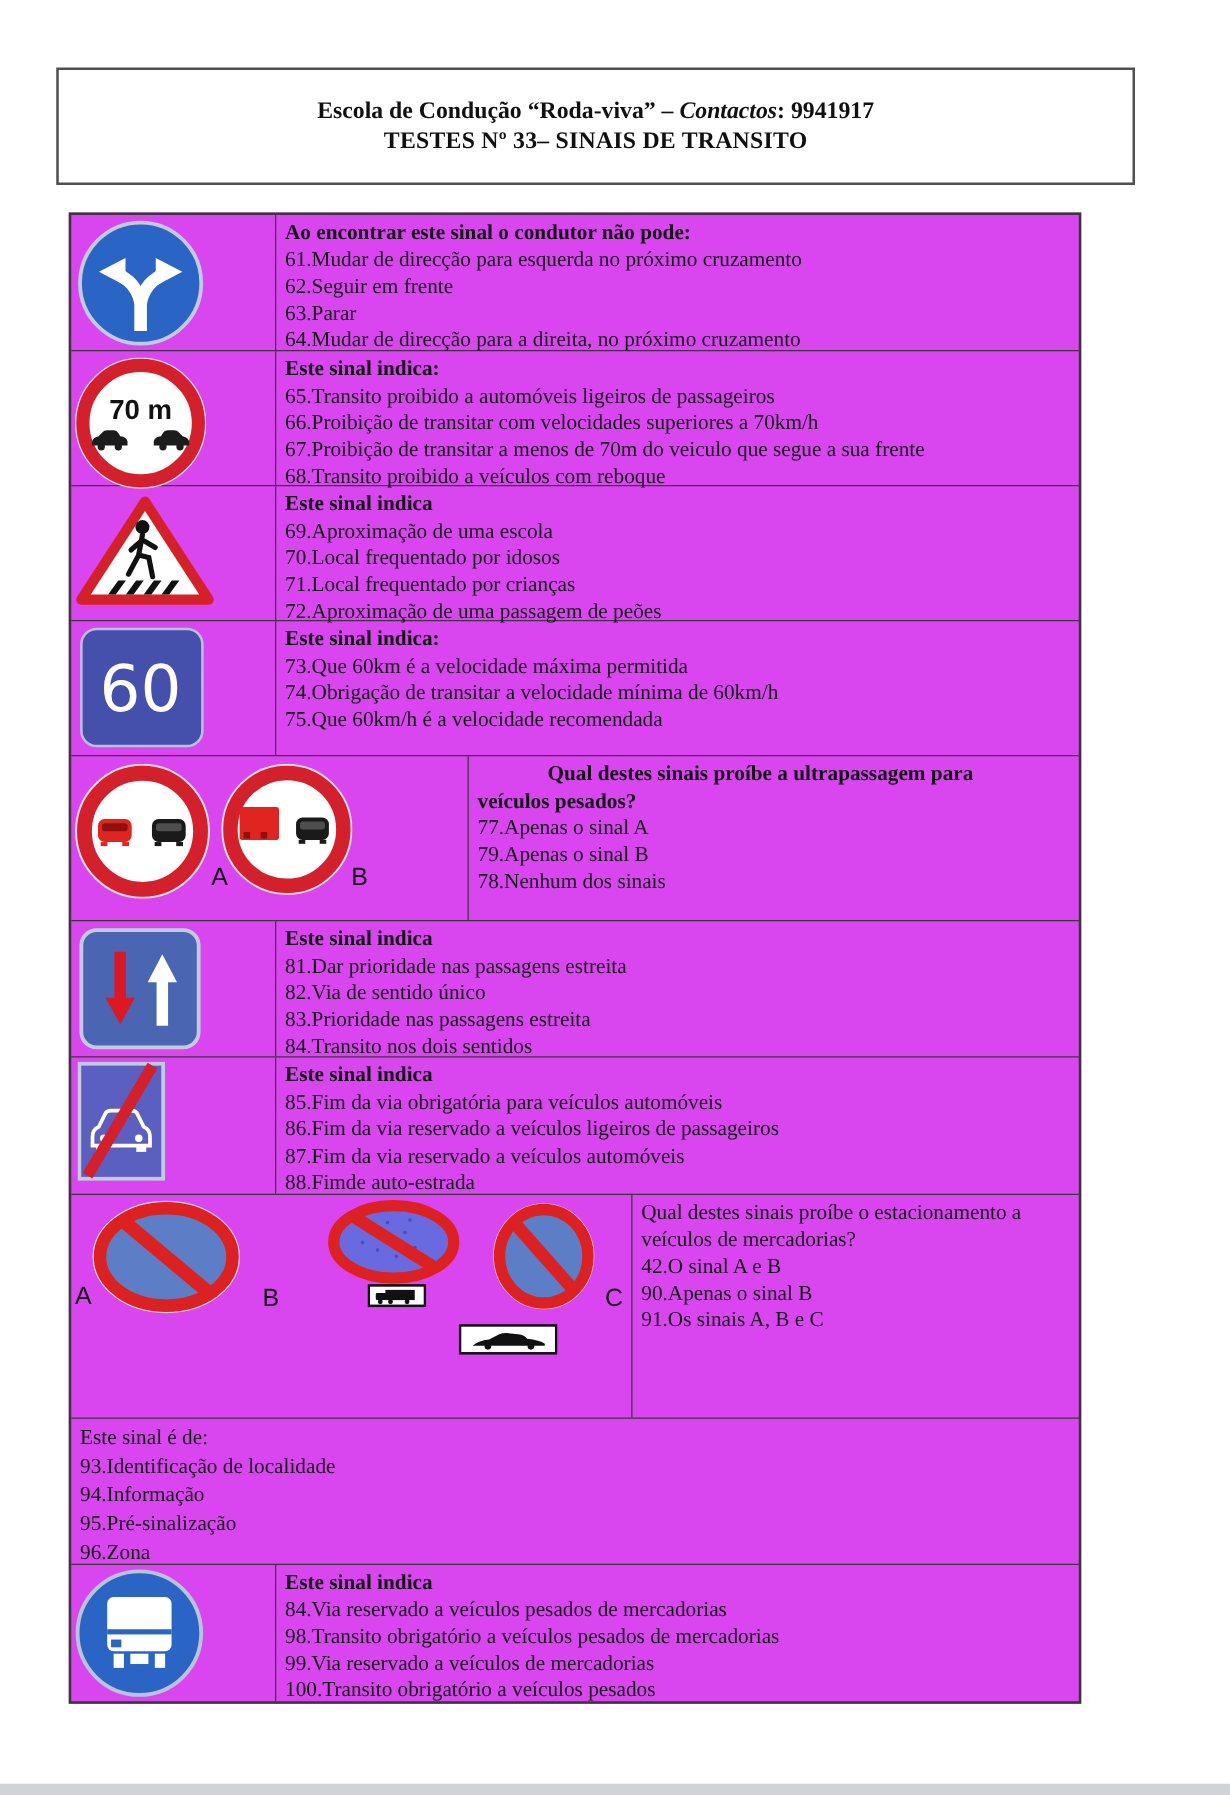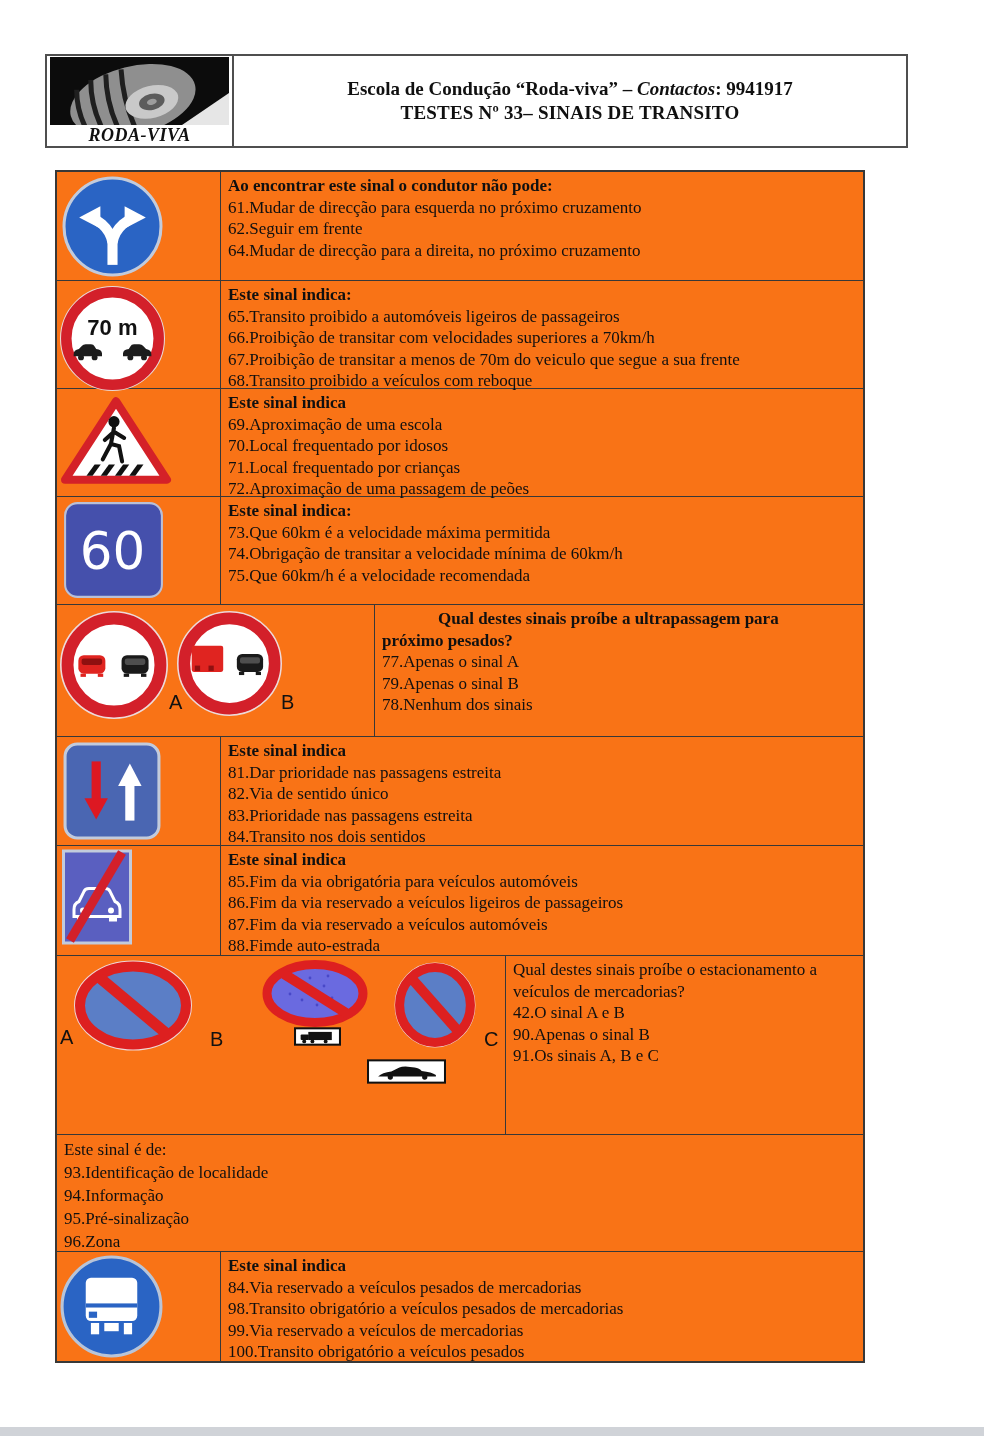--- a/index.html
+++ b/index.html
@@ -11,59 +11,40 @@
   .logo-cell{width:187px;border-right:2px solid #4f4f4f;box-sizing:border-box;
              display:flex;flex-direction:column;align-items:center;padding-top:1px;}
   .logo-label{font-style:italic;font-weight:bold;font-size:18px;letter-spacing:.5px;margin-top:0;}
   .title-cell{flex:1;display:flex;flex-direction:column;justify-content:center;align-items:center;
               font-size:19px;line-height:24px;}
   .title-l1{font-weight:bold;}
   .title-l1 .it{font-style:italic;}
   .title-l2{font-weight:bold;letter-spacing:.2px;}
   
   .main-table{position:absolute;left:55px;top:170px;width:810px;border:2px solid #383838;
-              box-sizing:border-box;background:#f97316;}
+              box-sizing:border-box;background:#d946ef;}
   .row{display:flex;border-bottom:1px solid #383838;box-sizing:border-box;}
   .row:last-child{border-bottom:none;}
   .sign-cell{position:relative;border-right:1px solid #383838;box-sizing:border-box;flex:none;}
   .w-std{width:164px;} .w-wide{width:318px;} .w-xwide{width:449px;}
   .text-cell{flex:1;padding:3px 6px 0 7px;font-size:17px;line-height:21.6px;box-sizing:border-box;}
   .lh23 .text-cell{line-height:23px;}
   .q{font-weight:bold;}
   .q-normal{font-weight:normal;}
   .q-indent{text-indent:56px;}
   .abs{position:absolute;}
   .sign-label{position:absolute;font-family:"Liberation Sans",sans-serif;font-size:20px;color:#111;}
   .bottom-bar{position:absolute;left:0;right:0;bottom:0;height:9px;background:#d0d3d8;}
 </style>
 </head>
 <body>
 
 <div class="page">
 
   <div class="header-box">
-    <div class="logo-cell">
-      <svg width="179" height="68" viewBox="0 0 179 68">
-        <rect width="179" height="68" fill="#0c0c0c"></rect>
-        <polygon points="179,36 179,68 132,68" fill="#e6e6e6"></polygon>
-        <g transform="rotate(-14 80 40)">
-          <ellipse cx="82" cy="44" rx="64" ry="34" fill="#8f8f8f"></ellipse>
-          <g stroke="#1f1f1f" stroke-width="5" fill="none">
-            <path d="M30 20 q-6 24 2 48"></path>
-            <path d="M46 14 q-7 28 1 56"></path>
-            <path d="M62 12 q-7 30 0 60"></path>
-            <path d="M78 11 q-6 32 0 62"></path>
-          </g>
-          <ellipse cx="100" cy="50" rx="27" ry="16" fill="#c9c9c9"></ellipse>
-          <ellipse cx="100" cy="50" rx="13" ry="8" fill="#5c5c5c"></ellipse>
-          <ellipse cx="100" cy="50" rx="5" ry="3" fill="#9d9d9d"></ellipse>
-        </g>
-      </svg>
-      <div class="logo-label">RODA-VIVA</div>
-    </div>
     <div class="title-cell">
       <div class="title-l1"><span>Escola de Condução “Roda-viva”</span><span> – </span><span class="it">Contactos</span><span>: 9941917</span></div>
       <div class="title-l2">TESTES Nº 33– SINAIS DE TRANSITO</div>
     </div>
   </div>
 
   <div class="main-table">
 
     <div class="row" style="height:109px">
       <div class="sign-cell w-std">
@@ -75,20 +56,21 @@
             <path d="M50 66 Q52 55 60 48 L67 43"></path>
           </g>
           <polygon points="17,41 38,30 38,52" fill="#fff"></polygon>
           <polygon points="83,41 62,30 62,52" fill="#fff"></polygon>
         </svg>
       </div>
       <div class="text-cell">
         <div class="q">Ao encontrar este sinal o condutor não pode:</div>
         <div class="opt">61.Mudar de direcção para esquerda no próximo cruzamento</div>
         <div class="opt">62.Seguir em frente</div>
+        <div class="opt">63.Parar</div>
         <div class="opt">64.Mudar de direcção para a direita, no próximo cruzamento</div>
       </div>
     </div>
 
     <div class="row" style="height:108px">
       <div class="sign-cell w-std">
         <svg class="abs" style="left:3px;top:5px" width="105" height="105" viewBox="0 0 100 100">
           <circle cx="50" cy="50" r="49" fill="none" stroke="#e9d8d8" stroke-width="2"></circle>
           <circle cx="50" cy="50" r="44" fill="#fff" stroke="#d3202a" stroke-width="10"></circle>
           <text x="50" y="47" text-anchor="middle" font-size="21" font-weight="bold" font-family="Liberation Sans, sans-serif" fill="#111">70 m</text>
@@ -180,21 +162,21 @@
             <rect x="60" y="44" width="19" height="6" rx="2" fill="#4e4e4e"></rect>
             <rect x="59" y="58" width="5" height="3" fill="#1a1a1a"></rect>
               <rect x="75" y="58" width="5" height="3" fill="#1a1a1a"></rect>
           </g>
         </svg>
         <div class="sign-label" style="left:112px;top:86px">A</div>
         <div class="sign-label" style="left:224px;top:86px">B</div>
       </div>
       <div class="text-cell">
         <div class="q q-indent">Qual destes sinais proíbe a ultrapassagem para</div>
-        <div class="q">próximo pesados?</div>
+        <div class="q">veículos pesados?</div>
         <div class="opt">77.Apenas o sinal A</div>
         <div class="opt">79.Apenas o sinal B</div>
         <div class="opt">78.Nenhum dos sinais</div>
       </div>
     </div>
 
     <div class="row" style="height:109px">
       <div class="sign-cell w-std">
         <svg class="abs" style="left:5px;top:4px" width="100" height="100" viewBox="0 0 98 98">
           <rect x="3" y="3" width="92" height="92" rx="12" fill="#4a66b2" stroke="#c2cbdc" stroke-width="3"></rect>

